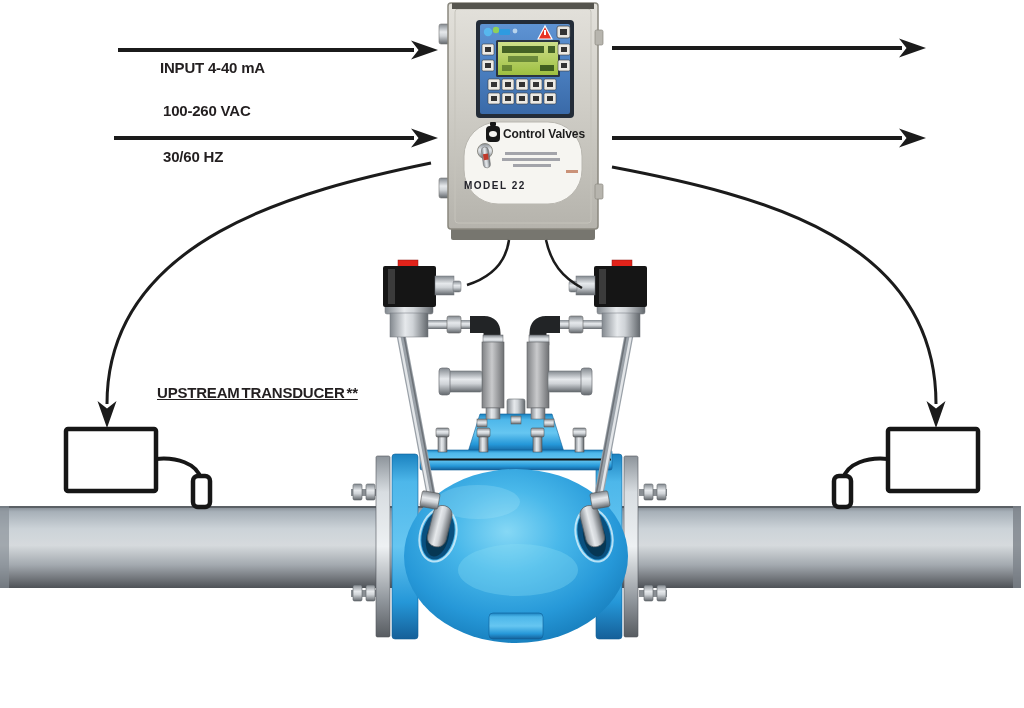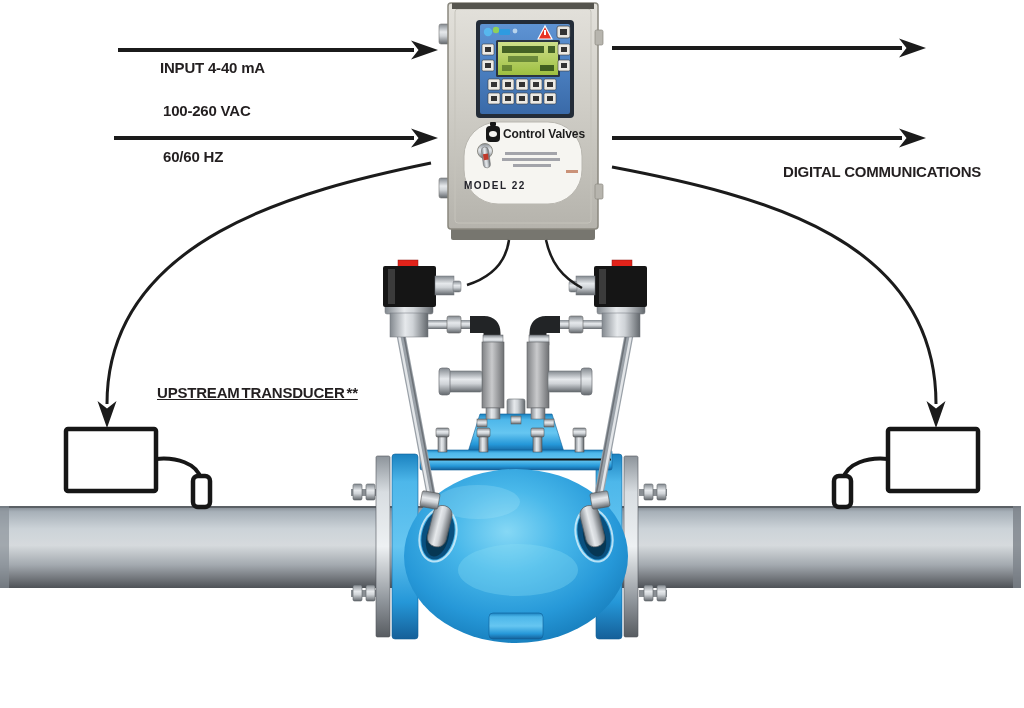--- a/index.html
+++ b/index.html
@@ -352,22 +352,21 @@
   </g>
   <g>
     <rect x="888" y="429" width="90" height="62" rx="2" fill="#ffffff" stroke="#161616" stroke-width="4.5"></rect>
     <path d="M888 459 C868 457 847 463 843 479" stroke="#161616" stroke-width="4" fill="none"></path>
     <rect x="834" y="476" width="17" height="31" rx="5" fill="#ffffff" stroke="#161616" stroke-width="4.5"></rect>
   </g>
 </svg>
 
   <div class="lbl" style="left:160px;top:59px;">INPUT 4-40 mA</div>
   <div class="lbl" style="left:163px;top:102px;">100-260 VAC</div>
-  <div class="lbl" style="left:163px;top:148px;">60/60 HZ</div>
-  <div class="lbl" style="left:783px;top:163px;">DIGITAL COMMUNICATIONS</div>
+  <div class="lbl" style="left:163px;top:148px;">30/60 HZ</div>
   <div class="lbl tight" style="left:157px;top:384px;">UPSTREAM TRANSDUCER **</div>
 
   <div class="brand-row">
     <span class="brand-mark"></span>
     <span class="brand-text">Control Valves</span>
   </div>
   <div class="model-text">MODEL 22</div>
 
 </div>
 

